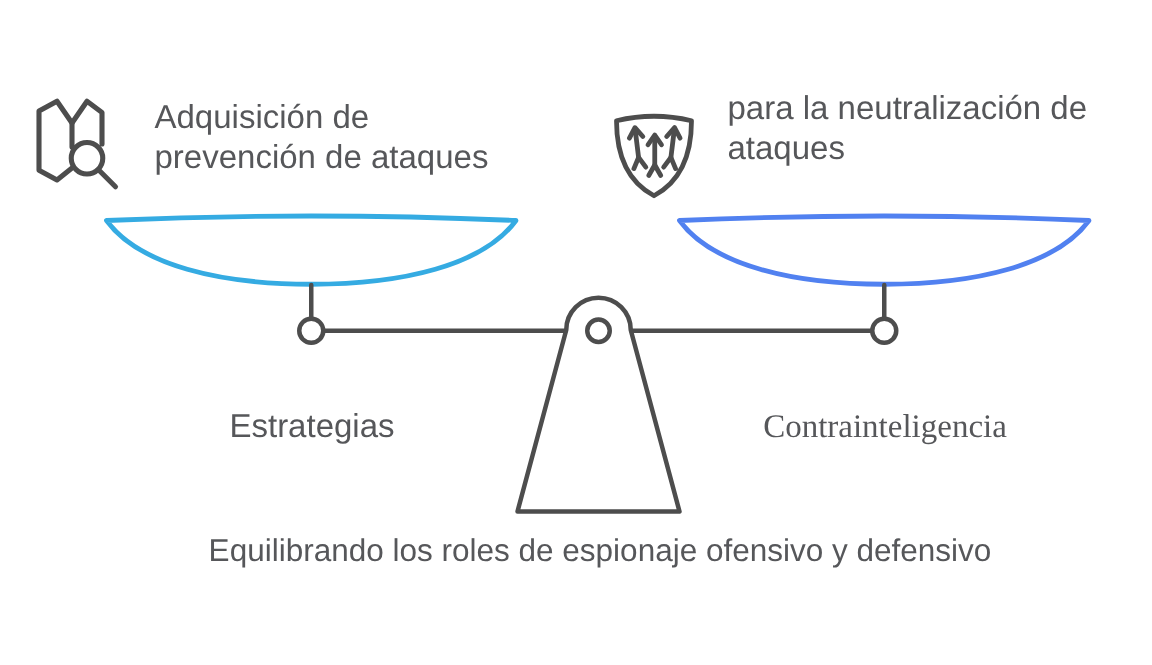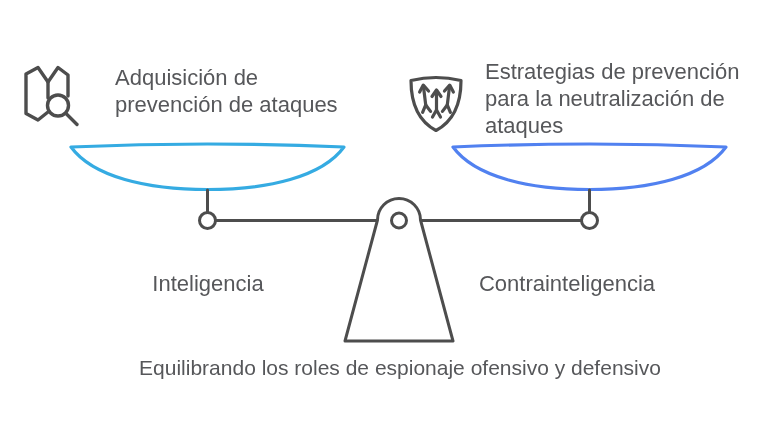--- a/index.html
+++ b/index.html
@@ -69,29 +69,28 @@
         <path d="M24.5 45 L28.5 38 L32.5 45"></path>
       </g>
       <g transform="rotate(7 40 27)">
         <path d="M35.5 19.5 L40 13 L44.5 19.5"></path>
         <path d="M40 14.5 L40 34"></path>
         <path d="M36 40 L40 33 L44 40"></path>
       </g>
     </g>
   </svg>
 
-  <div class="abs title-block" style="left:103px;top:64px;margin-left:12px;">
+  <div class="abs title-block" style="left:103px;top:64px;">
     <div>Adquisición de</div>
     <div>prevención de ataques</div>
   </div>
 
   <div class="abs title-block" style="left:485px;top:58px;">
-    <div>Estrategias de prevención</div>
     <div>para la neutralización de</div>
     <div>ataques</div>
   </div>
 
-  <div class="abs pan-label" style="left:58px;top:271px;width:300px;">Inteligencia</div>
-  <div class="abs pan-label" style="left:417px;top:271px;width:300px;">Contrainteligencia</div>
+  <div class="abs pan-label" style="left:58px;top:271px;width:300px;">Estrategias</div>
+  <div class="abs pan-label" style="left:440px;top:271px;width:300px;font-family:Liberation Serif, serif;">Contrainteligencia</div>
 
   <div class="abs caption" style="left:30px;top:353px;width:740px;">Equilibrando los roles de espionaje ofensivo y defensivo</div>
 
 </div>
 
 </body></html>

